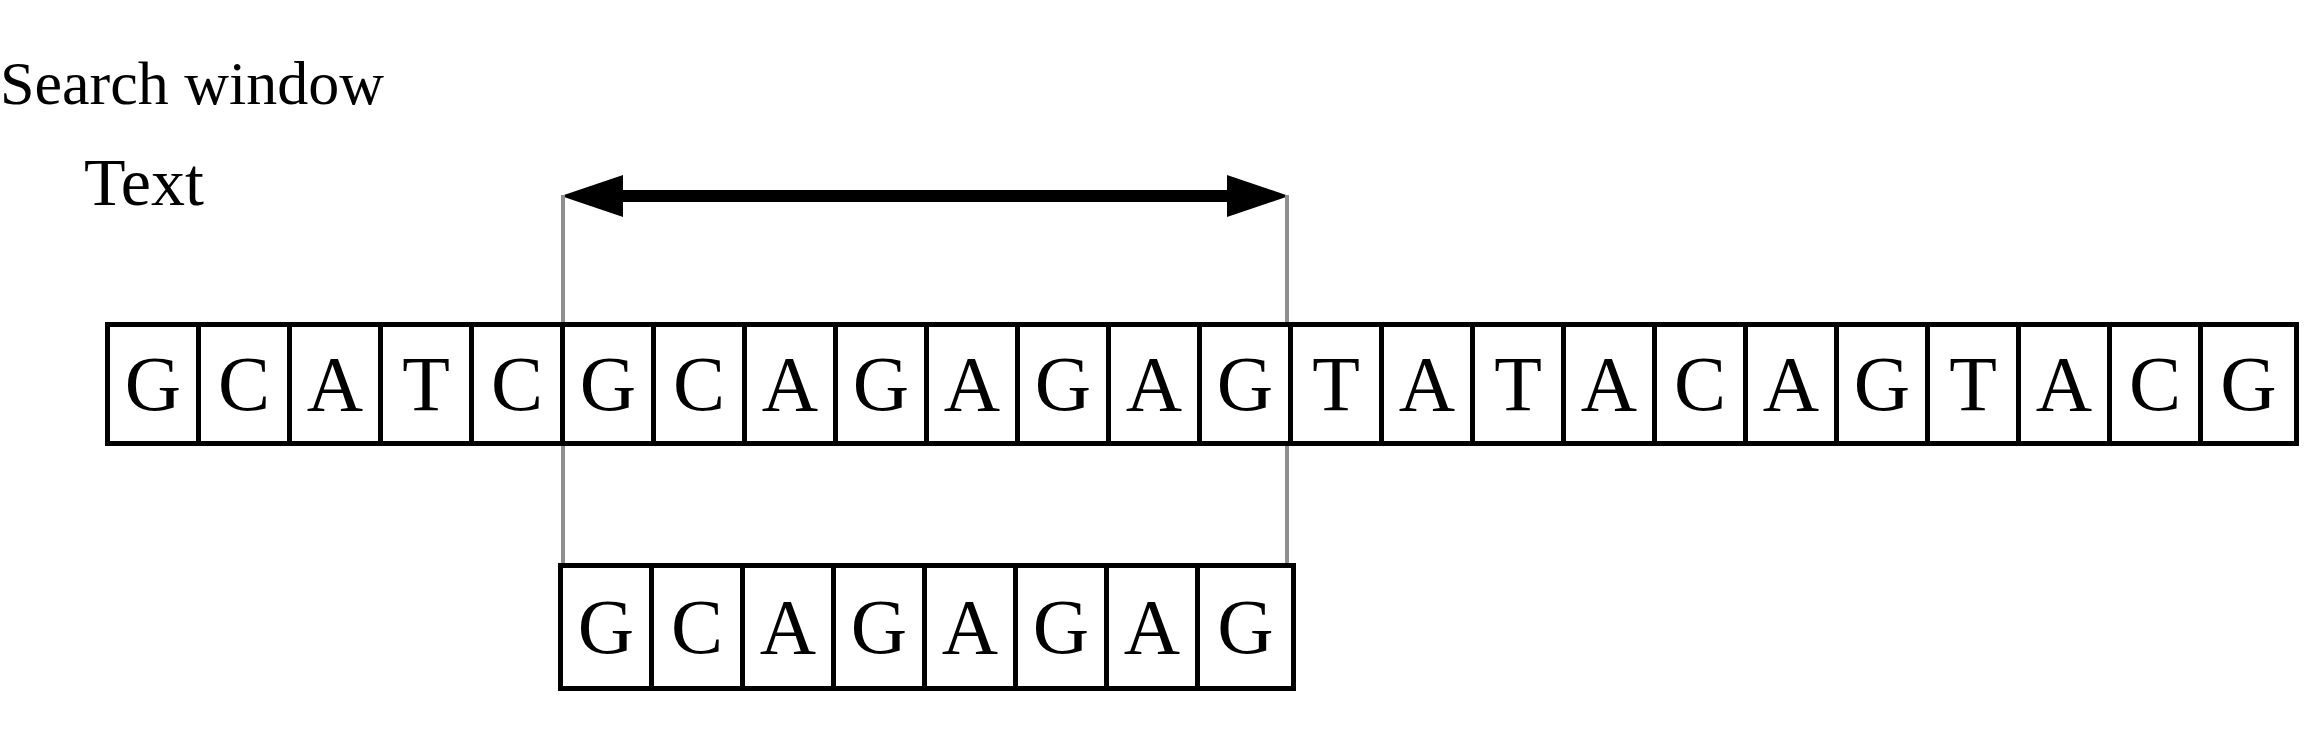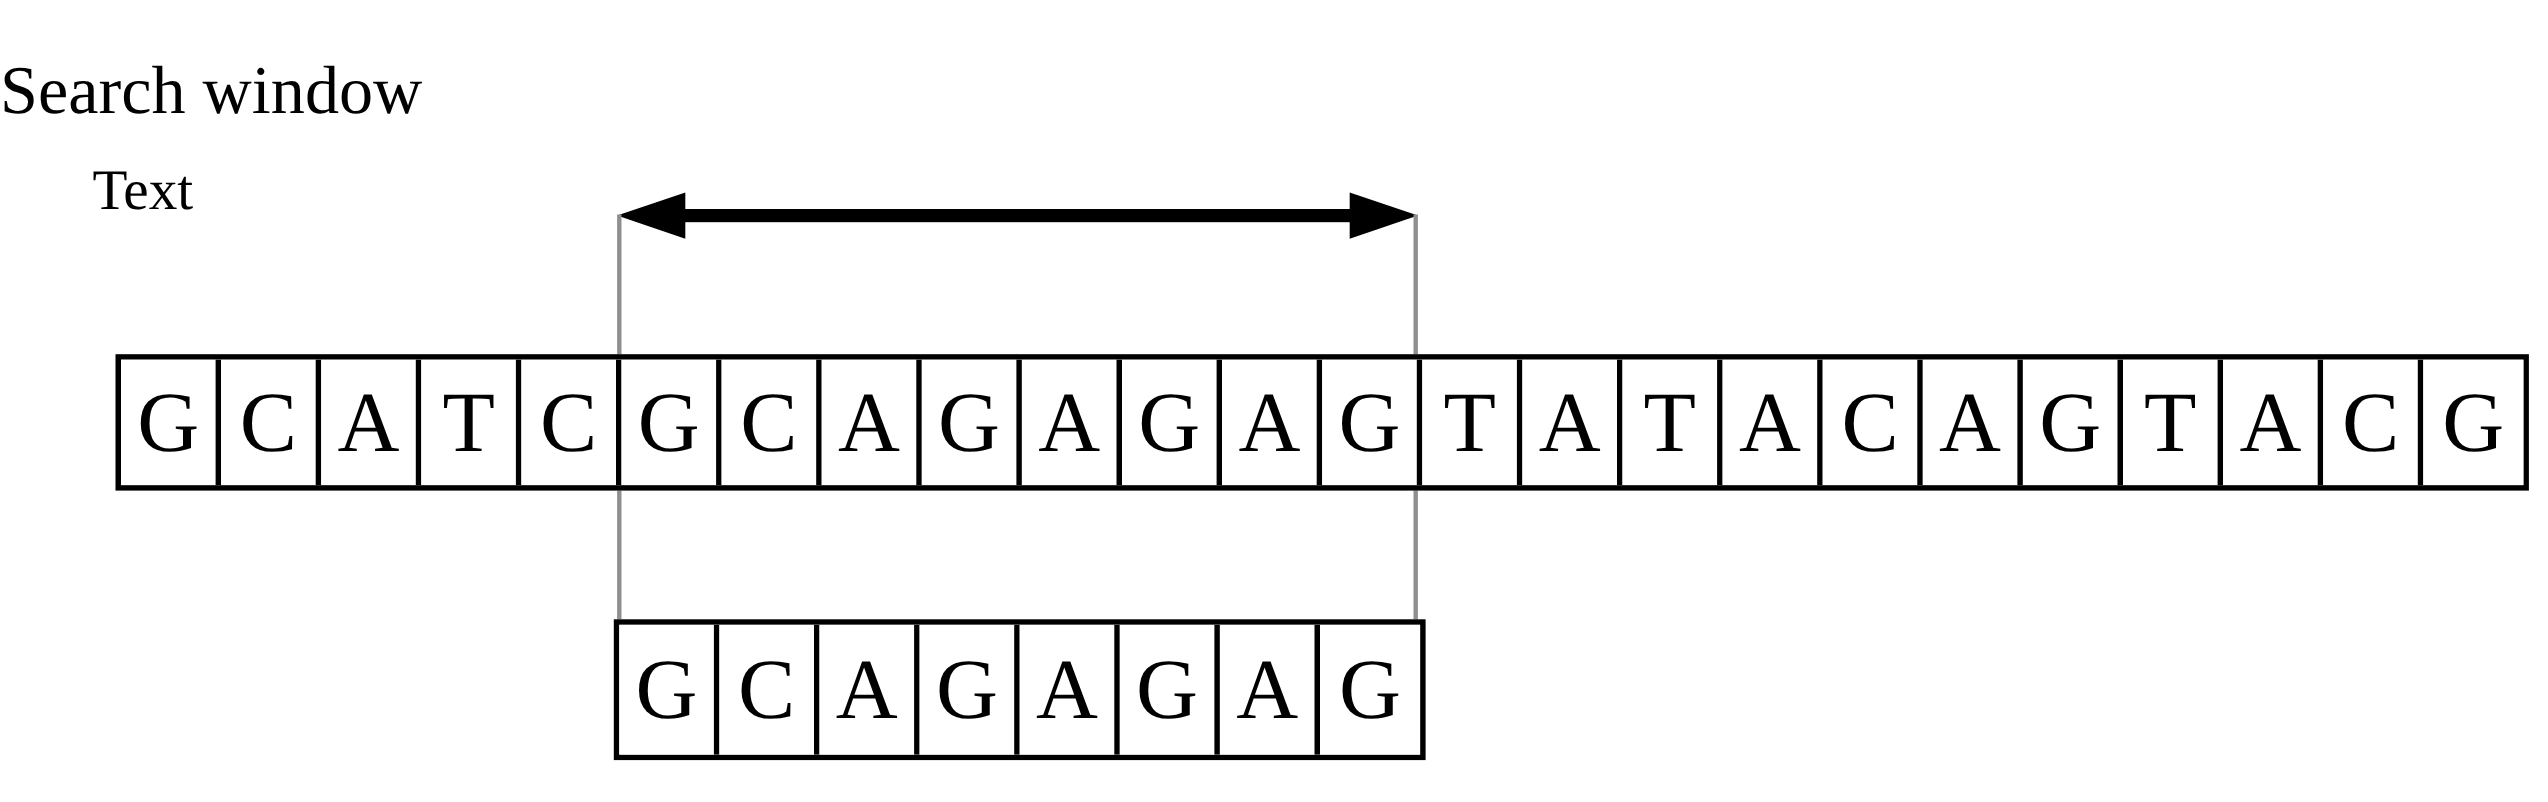--- a/index.html
+++ b/index.html
@@ -19,21 +19,21 @@
   
   .label {
     position: absolute;
     color: #000000;
     white-space: nowrap;
     line-height: 1;
   }
   #text-label {
     left: 84px;
     top: 148px;
-    font-size: 52px;
+    font-size: 68px;
   }
   #pattern-label {
     left: 198px;
     top: 592px;
     font-size: 60px;
   }
   #search-window-label {
     left: 0px;
     top: 52px;
     width: 1850px;

